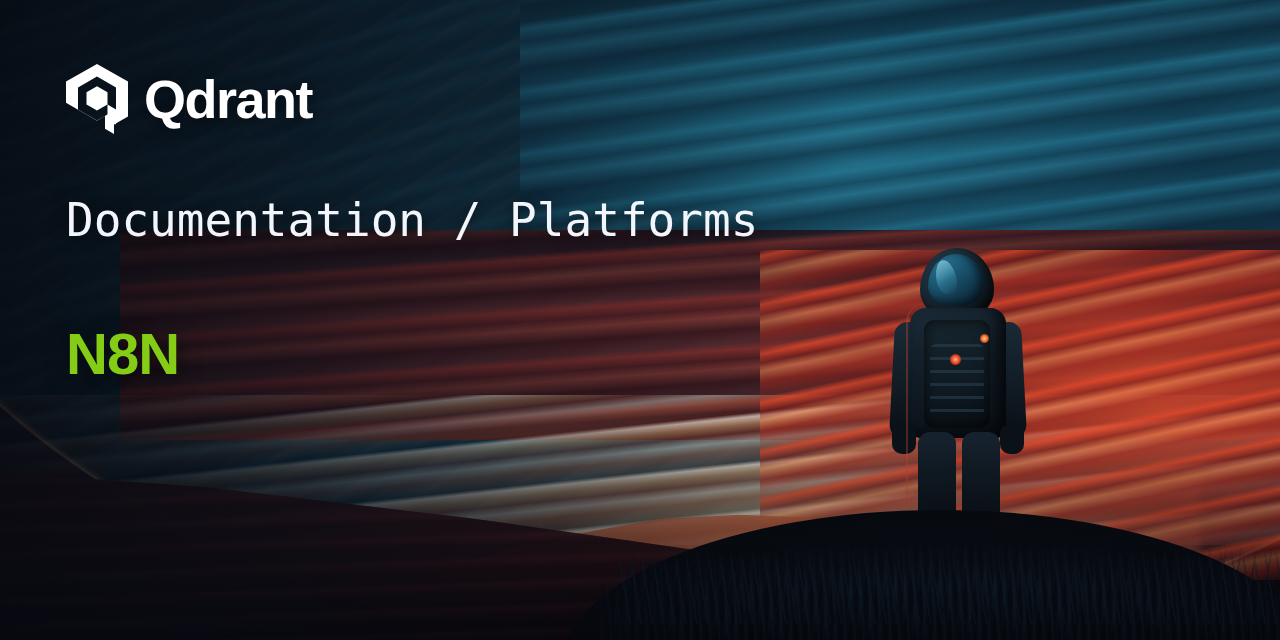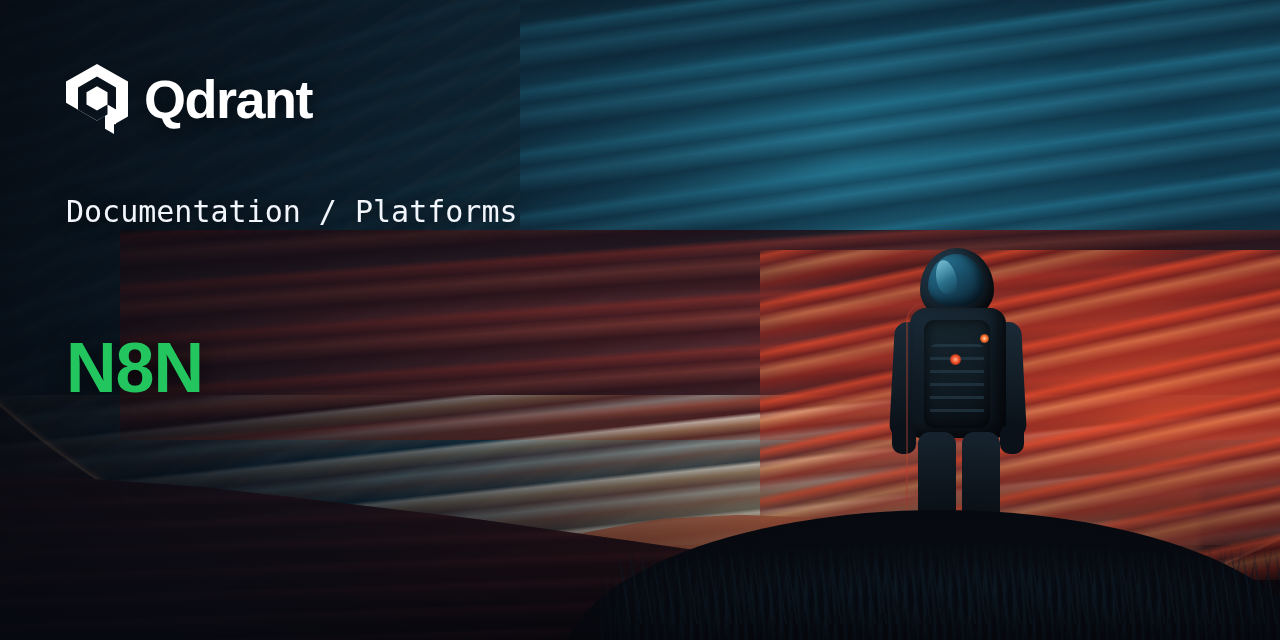--- a/index.html
+++ b/index.html
@@ -411,37 +411,37 @@
     letter-spacing: -1.5px;
     white-space: nowrap;
     text-shadow: 0 2px 18px rgba(0,0,0,.55);
   }
 
   .breadcrumb {
     position: absolute;
     left: 66px;
     top: 196px;
     font-family: "DejaVu Sans Mono", "Liberation Mono", monospace;
-    font-size: 30px;
+    font-size: 46px;
     line-height: 1.05;
     font-weight: 400;
     color: #f2f5fb;
     letter-spacing: 0px;
     white-space: nowrap;
     text-shadow: 0 2px 16px rgba(0,0,0,.6);
   }
 
   .page-title {
     position: absolute;
     left: 66px;
     top: 286px;
-    font-size: 70px;
+    font-size: 58px;
     line-height: 1;
     font-weight: 700;
-    color: #22c55e;
+    color: #84cc16;
     letter-spacing: -1px;
     white-space: nowrap;
     text-shadow: 0 3px 22px rgba(0,0,0,.6);
   }
 </style>
 </head>
 <body>
 
 <div class="banner">
 

